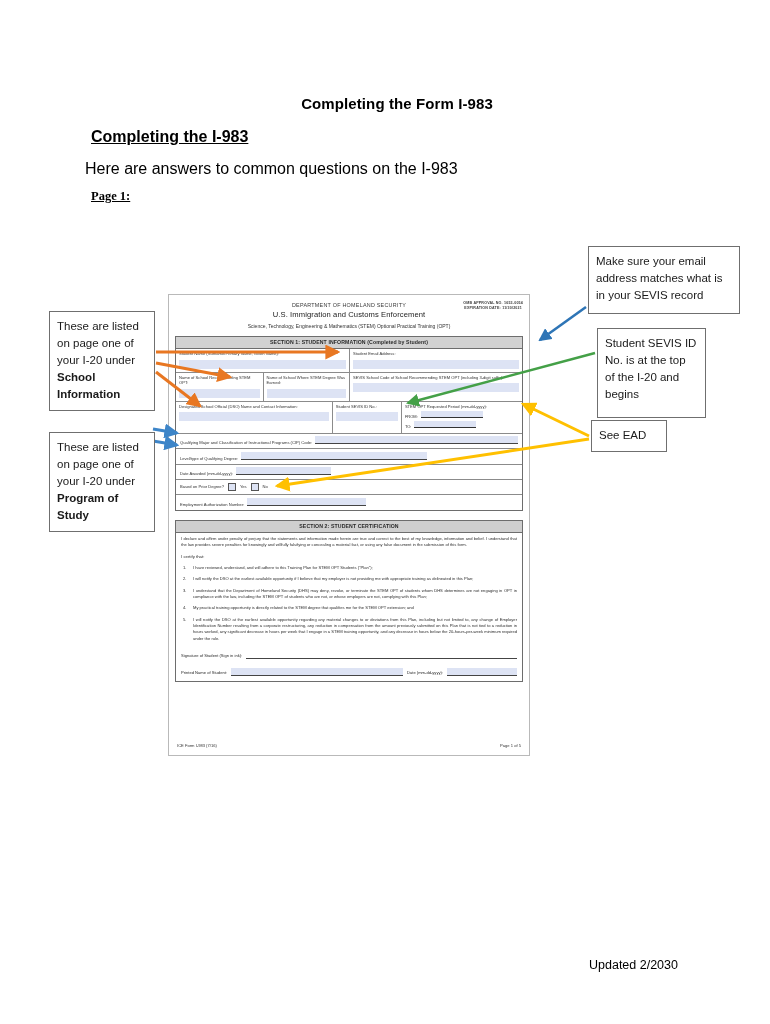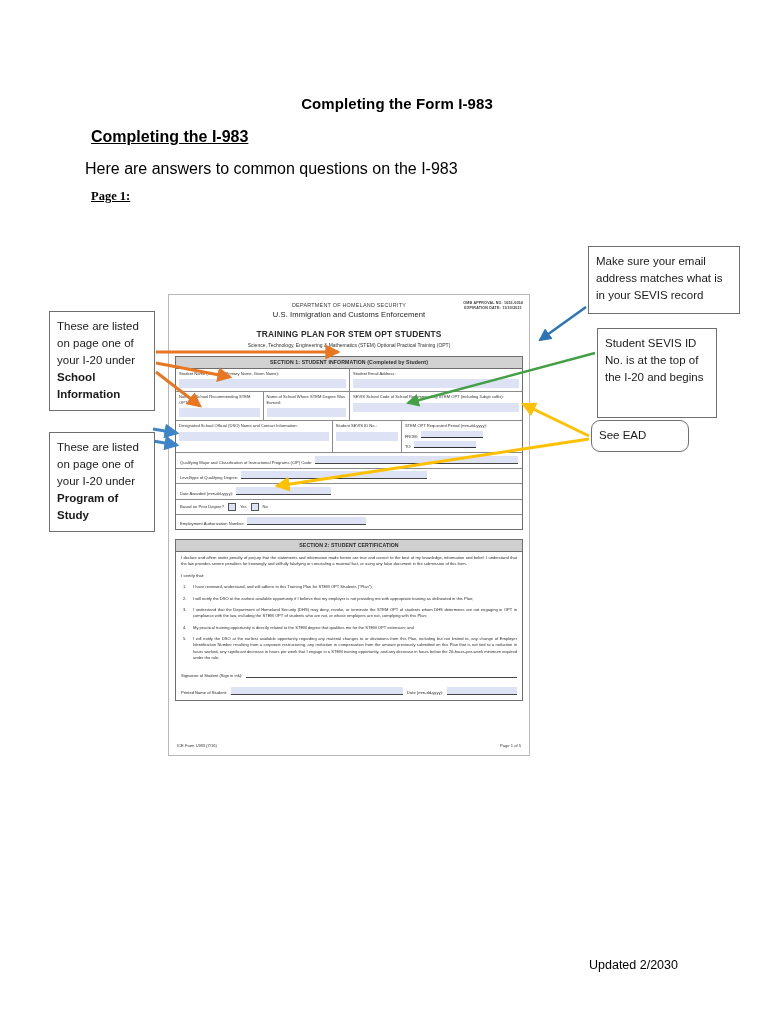--- a/index.html
+++ b/index.html
@@ -230,22 +230,22 @@
     font-size: 11.5px;
     line-height: 1.47;
     color: #1a1a1a;
     padding: 6px 7px;
     z-index: 5;
   }
   .callout b { font-weight: bold; }
   #callout-school      { left: 49px;  top: 311px; width: 106px; height: 100px; }
   #callout-program     { left: 49px;  top: 432px; width: 106px; height: 100px; }
   #callout-email       { left: 588px; top: 246px; width: 152px; height: 68px; }
-  #callout-sevis       { left: 597px; top: 328px; width: 120px; height: 90px; }
-  #callout-ead         { left: 591px; top: 420px; width: 98px;  height: 32px; border-radius: 9px; }
+  #callout-sevis       { left: 597px; top: 328px; width: 109px; height: 90px; }
+  #callout-ead         { left: 591px; top: 420px; width: 76px;  height: 32px; }
 
   
   #arrows {
     position: absolute;
     left: 0; top: 0;
     width: 770px; height: 1024px;
     z-index: 4;
     pointer-events: none;
   }
 </style>
@@ -260,21 +260,20 @@
 
 <div id="form-doc">
 
   <div class="omb">
     <div>OMB APPROVAL NO. 1653-0054</div>
     <div>EXPIRATION DATE: 11/30/2021</div>
   </div>
 
   <div class="agency-line-1">DEPARTMENT OF HOMELAND SECURITY</div>
   <div class="agency-line-2">U.S. Immigration and Customs Enforcement</div>
-  <div class="form-title">TRAINING PLAN FOR STEM OPT STUDENTS</div>
   <div class="form-sub">Science, Technology, Engineering &amp; Mathematics (STEM) Optional Practical Training (OPT)</div>
 
   <div class="sec-bar">SECTION 1: STUDENT INFORMATION (Completed by Student)</div>
 
   <div class="grid-box">
 
     <div class="grow">
       <div class="gcell" style="width:50%">
         <span class="flabel">Student Name (Surname/Primary Name, Given Name):</span>
         <div class="fblank"></div>

